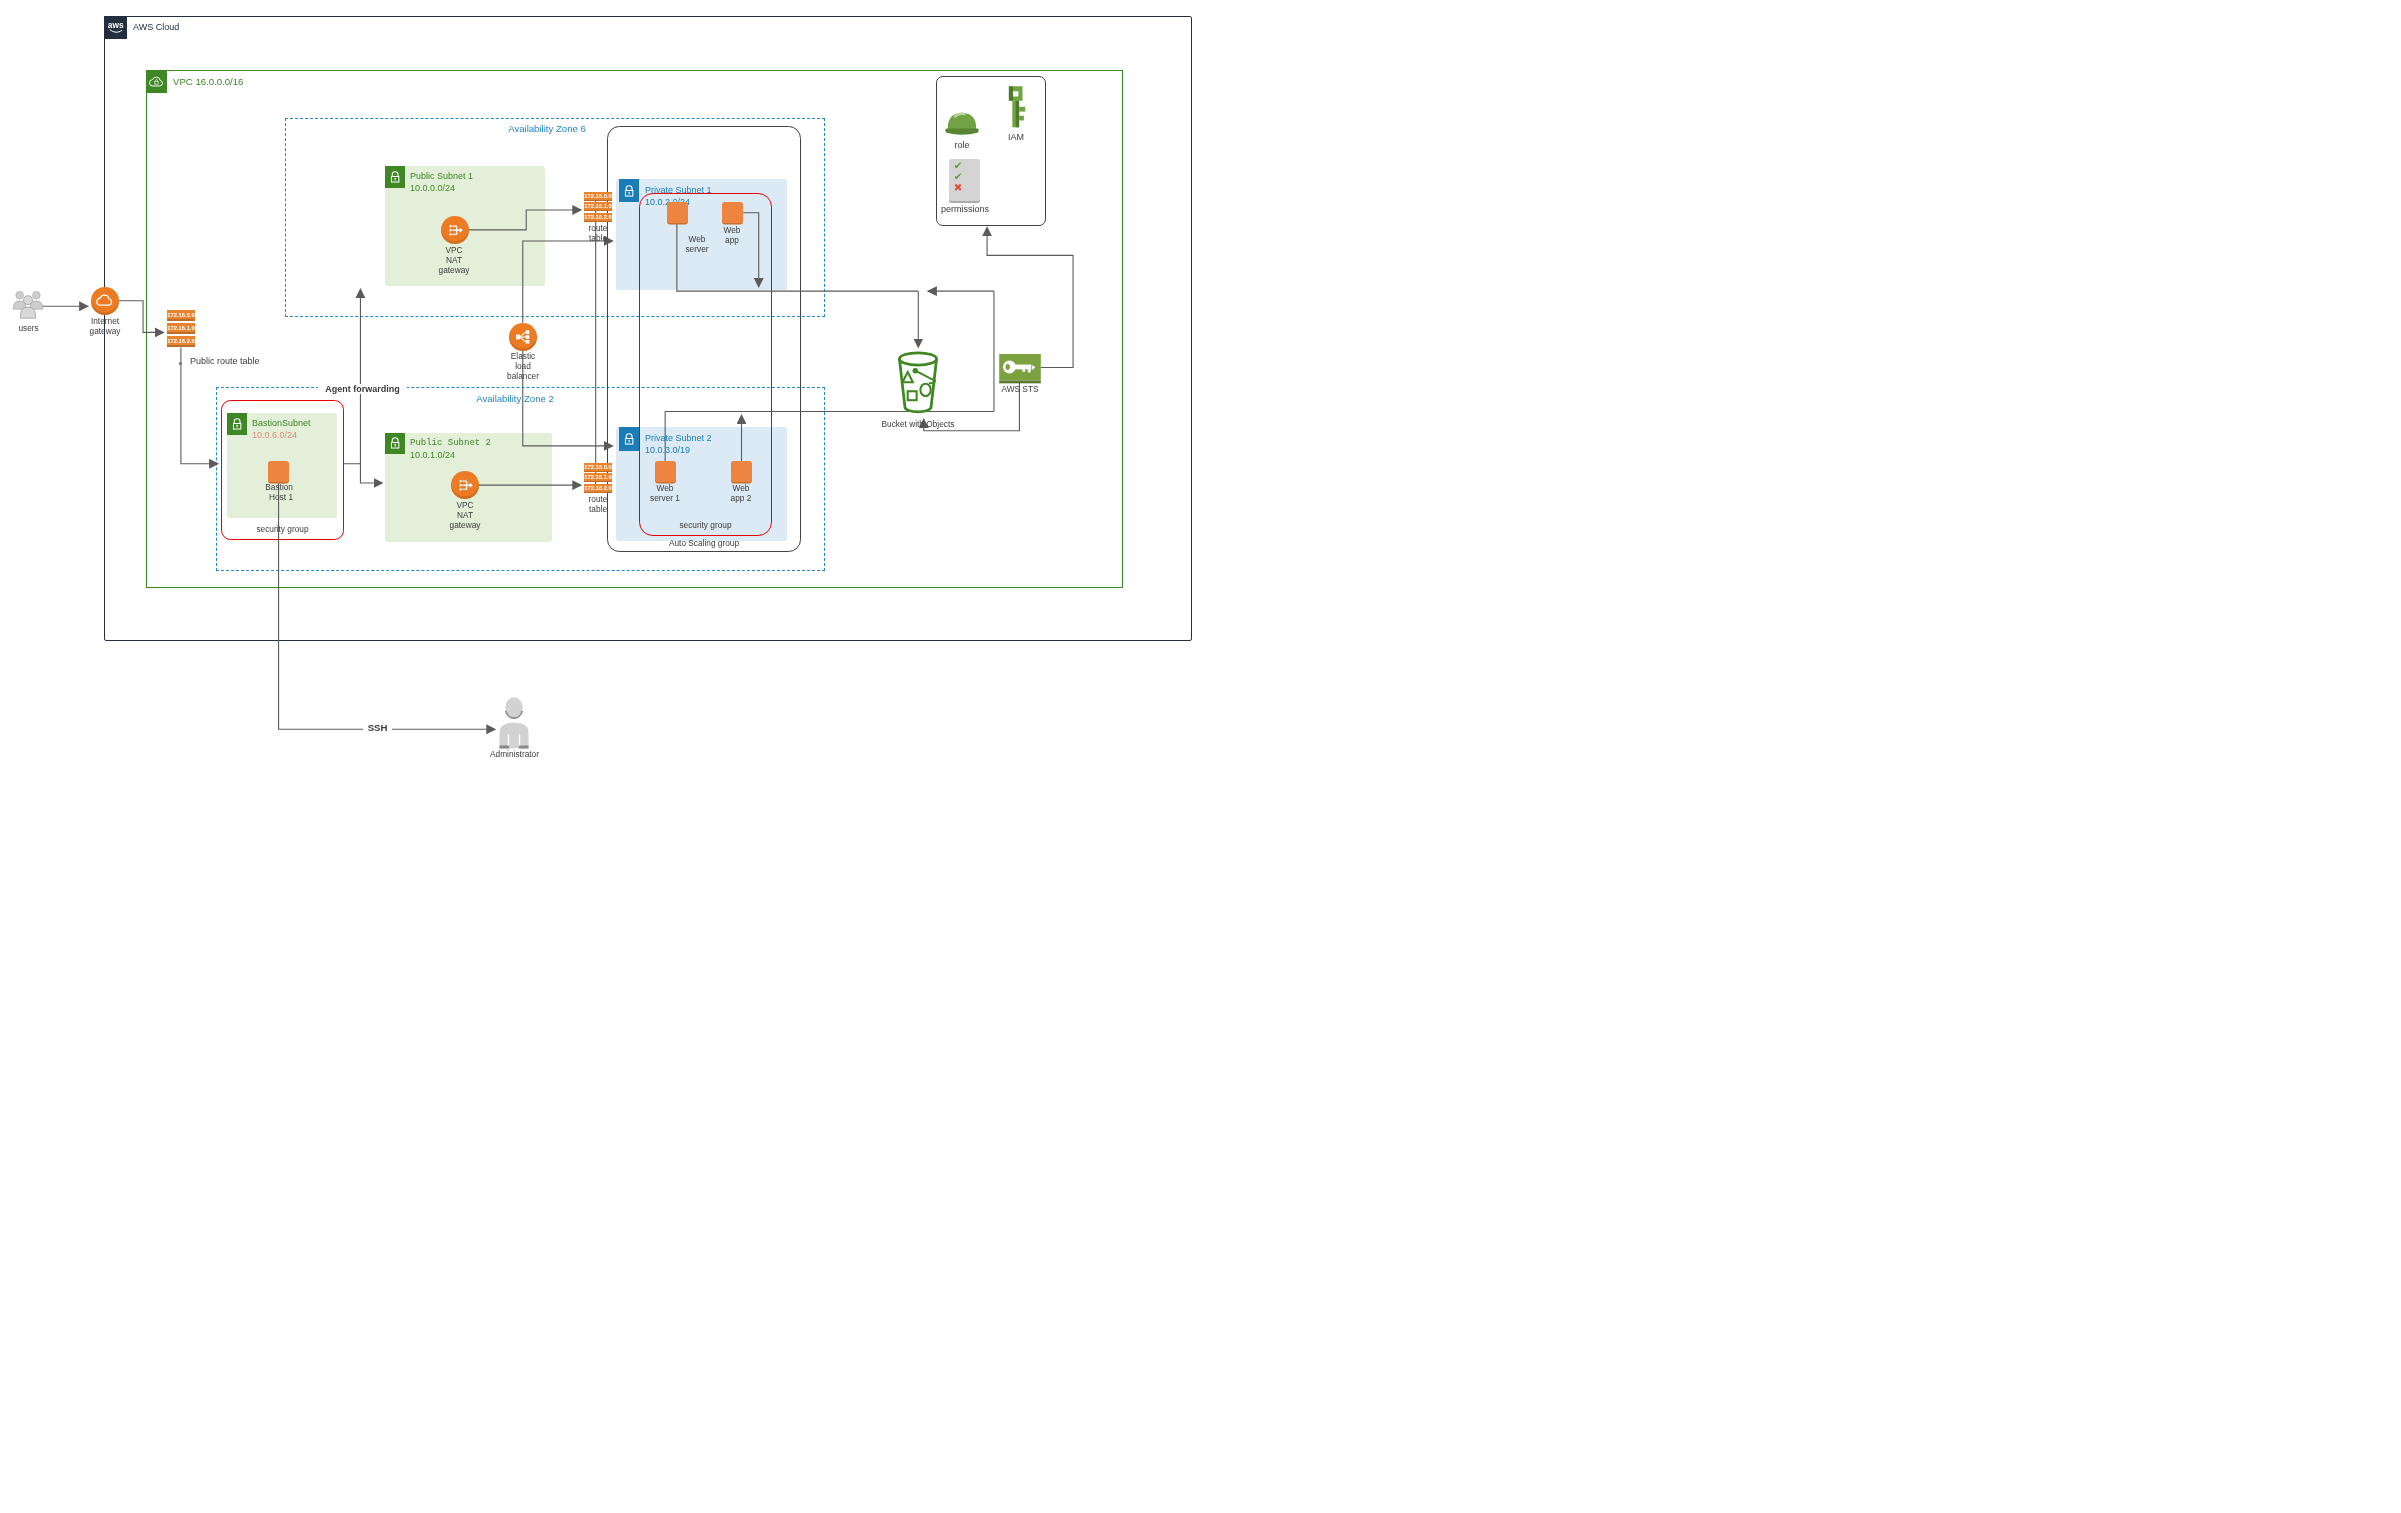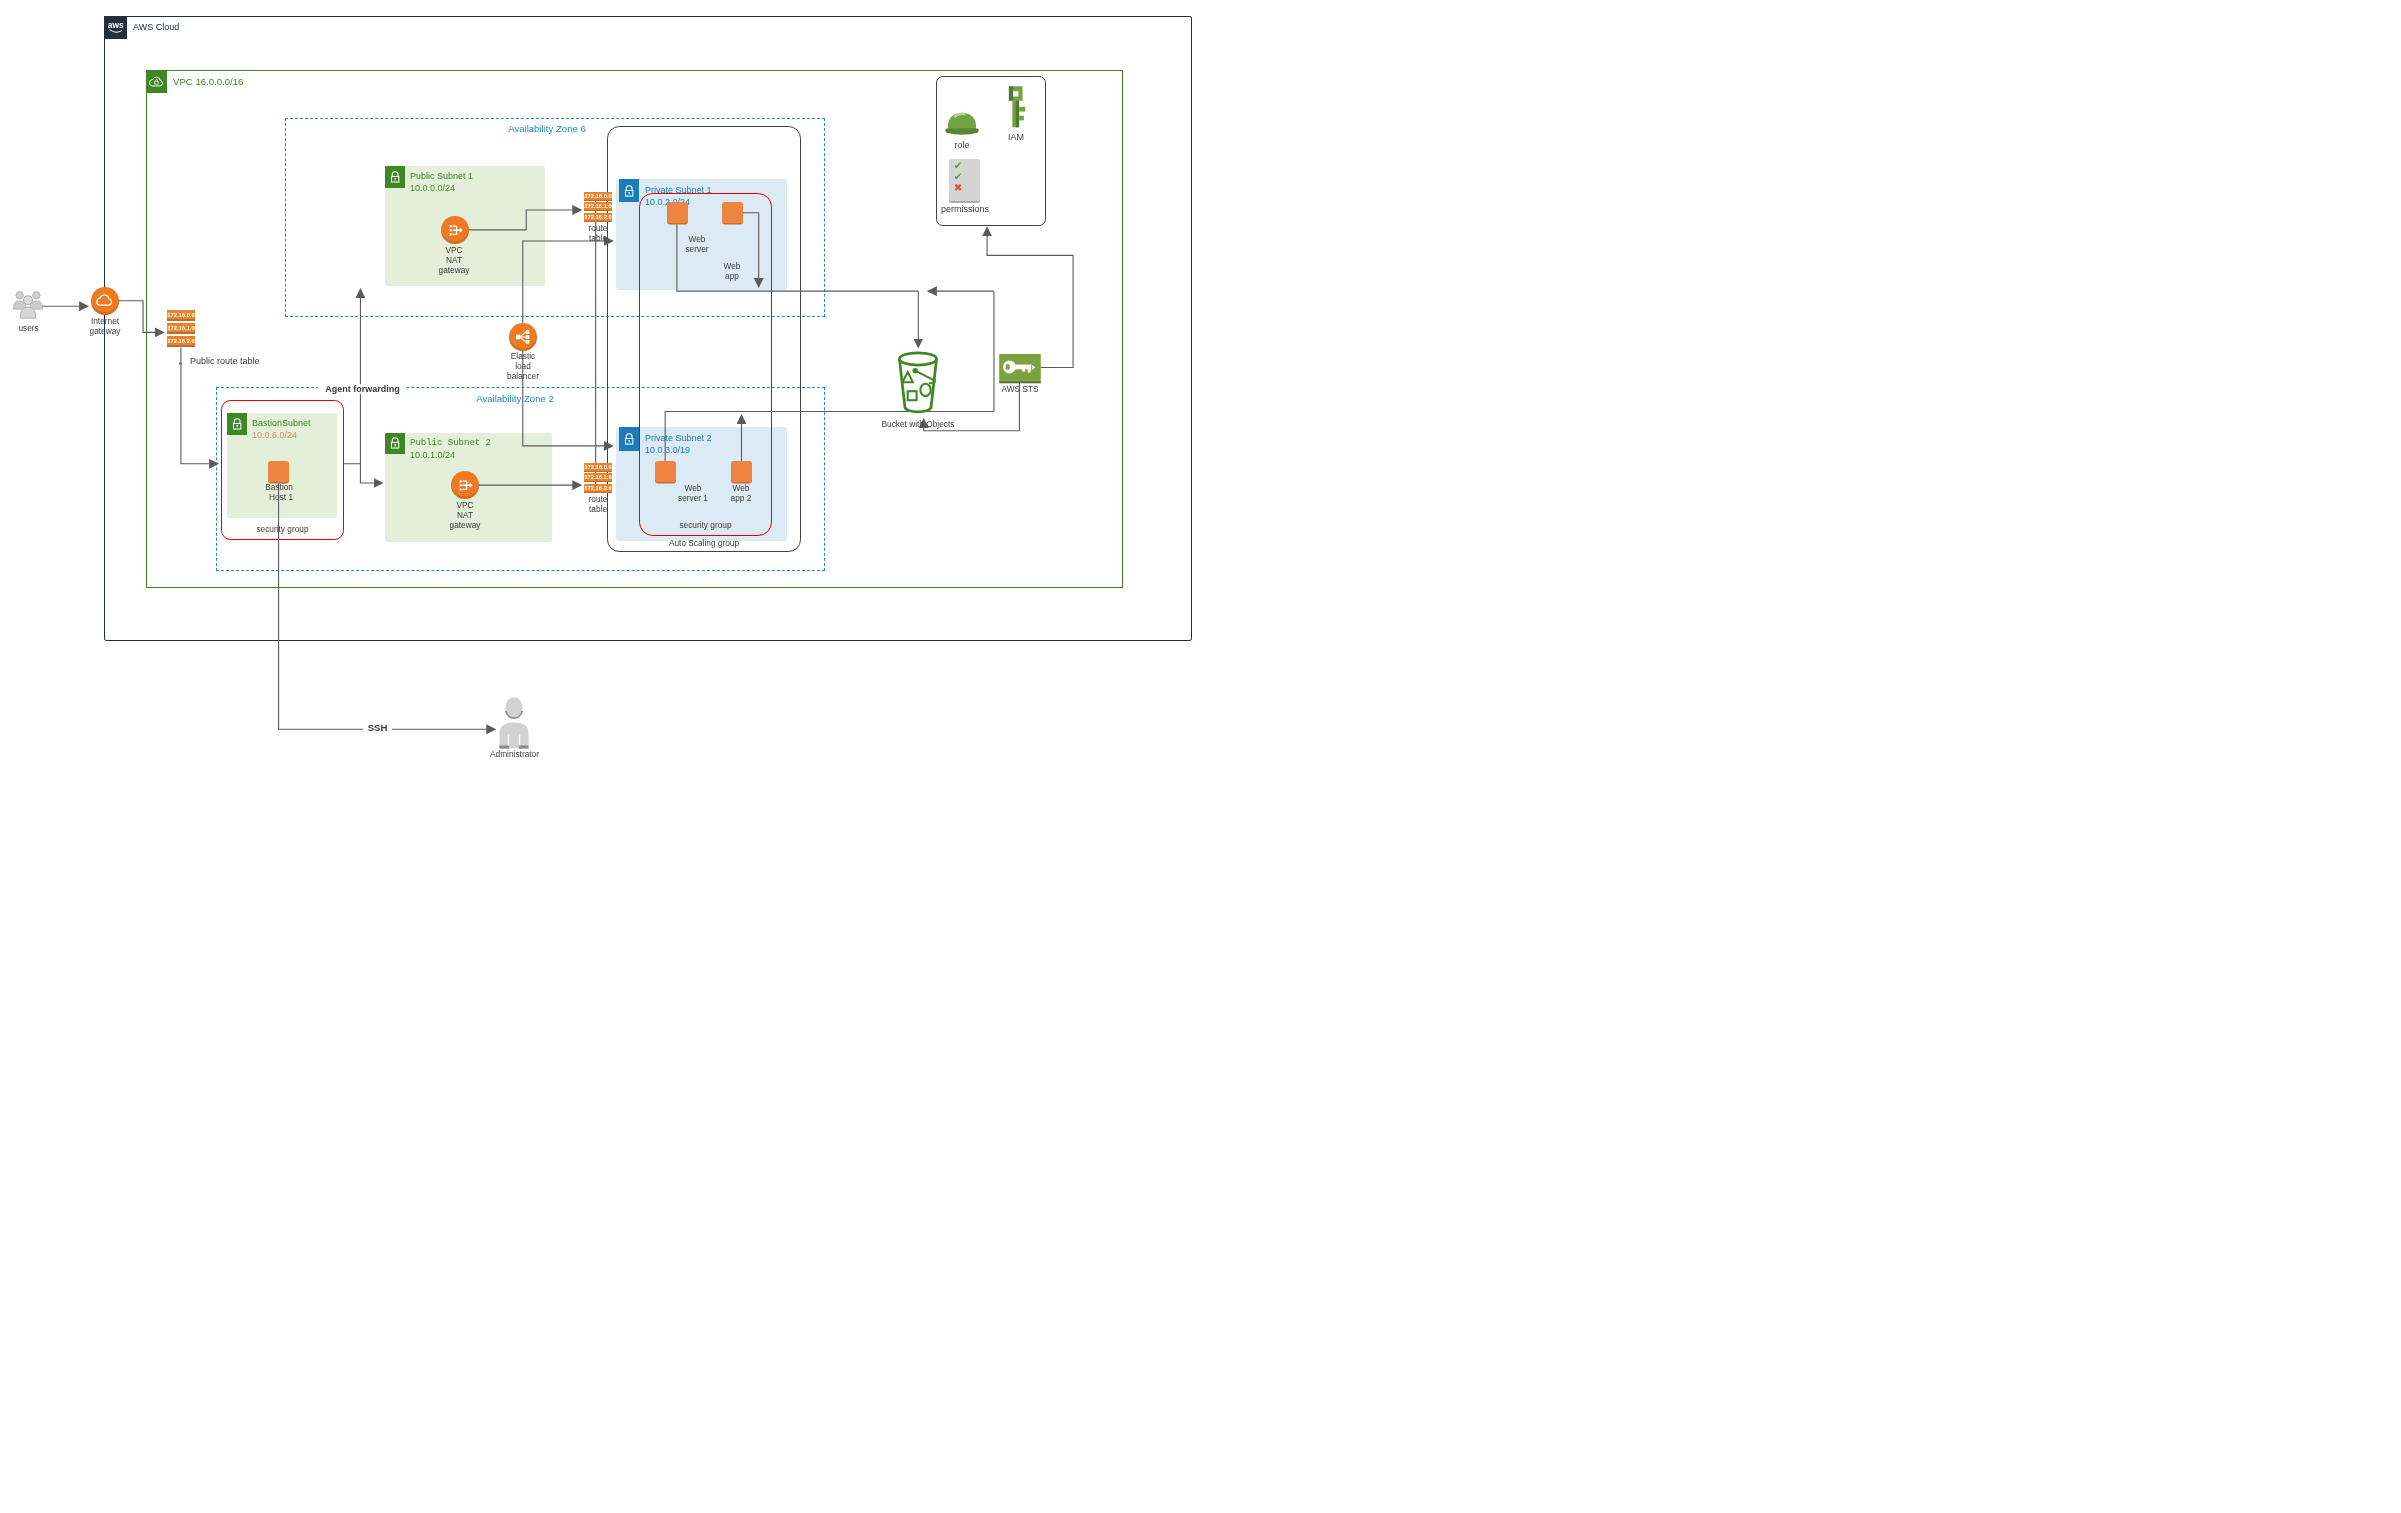--- a/index.html
+++ b/index.html
@@ -214,23 +214,23 @@
       <rect x="16" y="2" width="5.5" height="5.5" fill="#fff"></rect>
       <rect x="16" y="9.2" width="5.5" height="5.5" fill="#fff"></rect>
       <rect x="16" y="16.4" width="5.5" height="5.5" fill="#fff"></rect>
     </svg>
   </div>
   <div class="lbl" style="left:506px;top:352px;width:34px;">Elastic load balancer</div>
 
   <div class="sq" style="left:667px;top:202px;"></div>
   <div class="lbl" style="left:662px;top:235px;width:30px;margin-left:20px;">Web server</div>
   <div class="sq" style="left:722px;top:202px;"></div>
-  <div class="lbl" style="left:717px;top:226px;width:30px;margin-top:36px;">Web app</div>
+  <div class="lbl" style="left:717px;top:226px;width:30px;">Web app</div>
   <div class="sq" style="left:655px;top:461px;"></div>
-  <div class="lbl" style="left:650px;top:484px;width:30px;margin-left:28px;">Web server 1</div>
+  <div class="lbl" style="left:650px;top:484px;width:30px;">Web server 1</div>
   <div class="sq" style="left:731px;top:461px;"></div>
   <div class="lbl" style="left:726px;top:484px;width:30px;">Web app 2</div>
   <div class="sq" style="left:268px;top:461px;"></div>
   <div class="lbl" style="left:263px;top:483px;width:30px;text-align:right;">Bastion Host 1</div>
 
   <div class="icon-wrap" style="left:896px;top:350px;width:44px;height:66px;">
     <svg width="44" height="66" viewBox="0 0 64 96">
       <g fill="none" stroke="#3e8722" stroke-width="4">
         <ellipse cx="32" cy="13" rx="27" ry="9"></ellipse>
         <path d="M5 13l8 70a19 7 0 0 0 38 0l8-70"></path>

